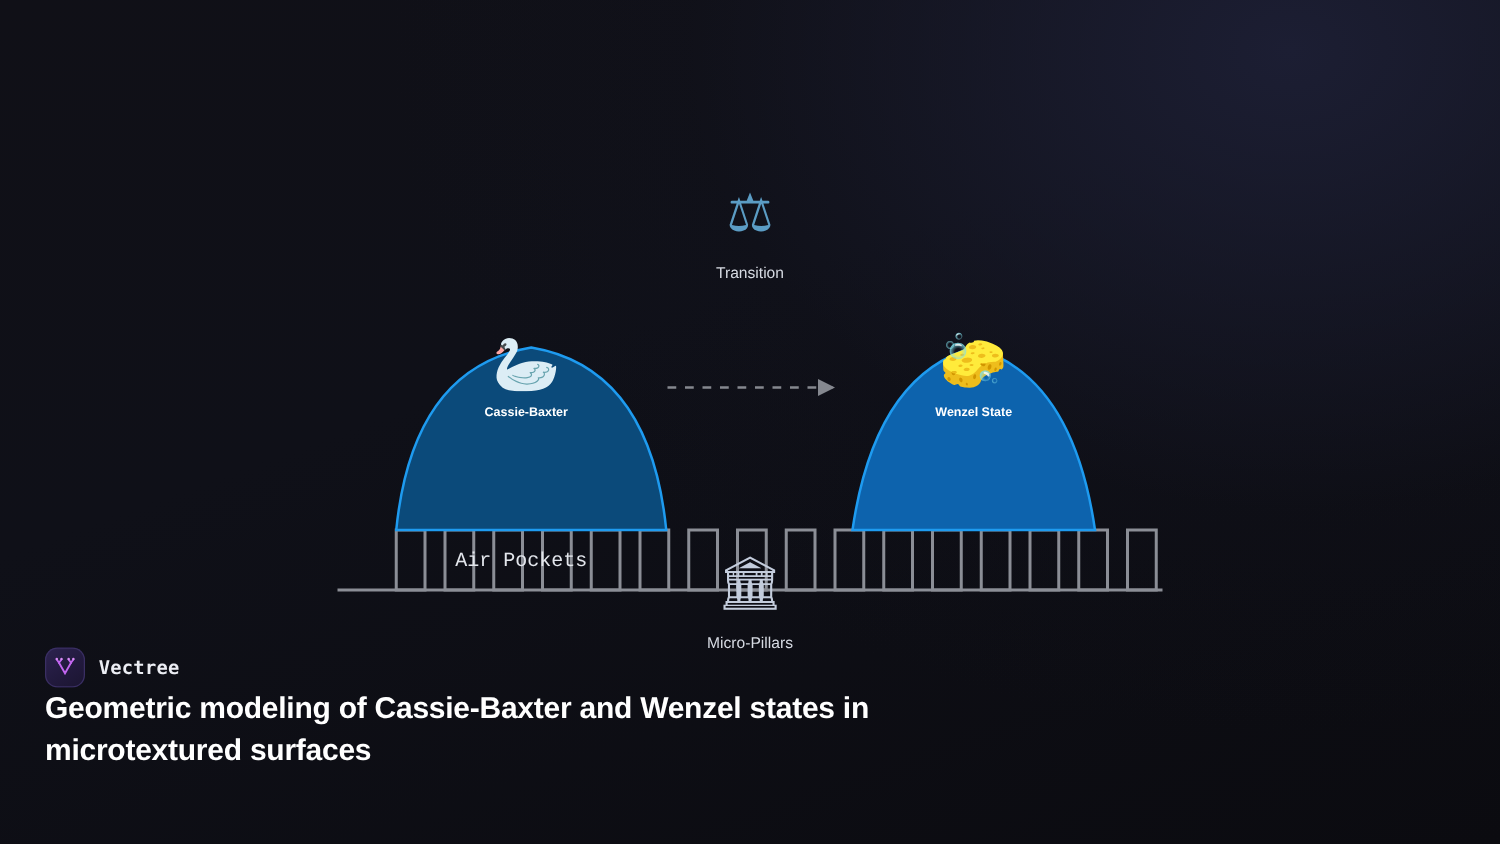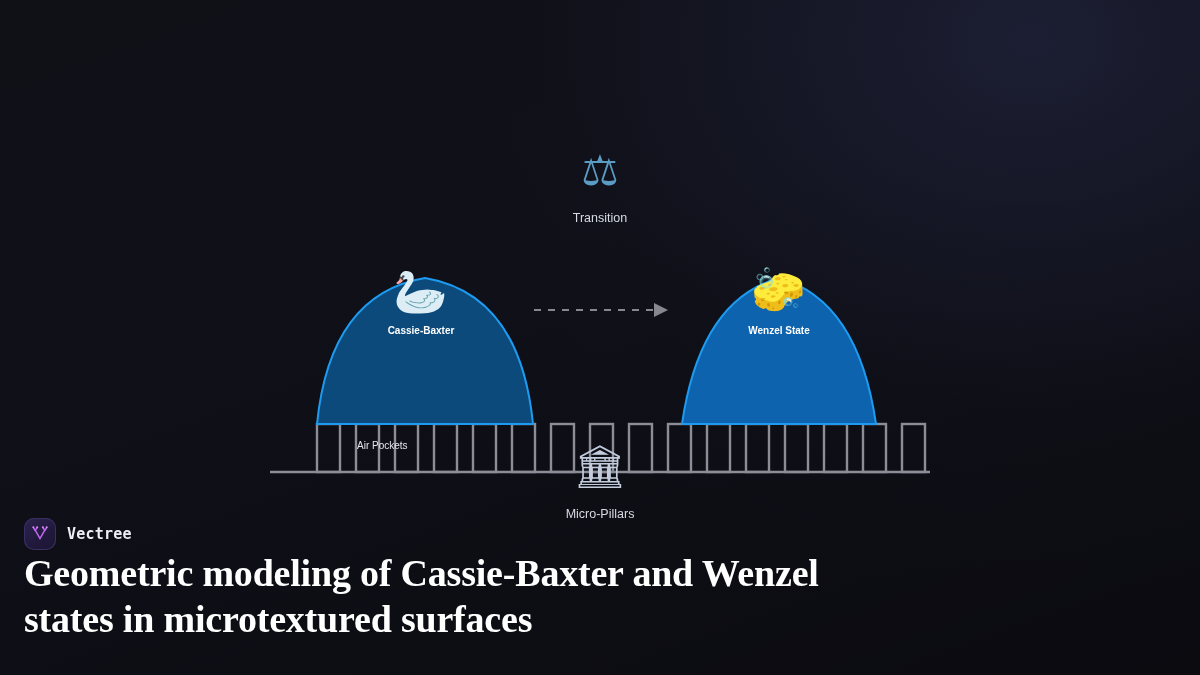--- a/index.html
+++ b/index.html
@@ -92,30 +92,32 @@
   }
   #label-cassie { left: 321px; top: 325px; width: 200px; }
   #label-wenzel { left: 679px; top: 325px; width: 200px; }
 
   
   #label-air {
     position: absolute;
     left: 357px;
     top: 440px;
     width: 120px;
-    font-size: 10px;
+    text-align: center;
+    font-size: 16px;
     color: #e3e6ec;
     white-space: nowrap;
     user-select: none;
+    font-family: Liberation Mono, monospace;
   }
 
   
   #footer {
     position: absolute;
-    left: 0;
+    left: 12px;
     top: 506px;
     width: 1184px;
     height: 169px;
   }
   #brand-row {
     position: absolute;
     left: 24px;
     top: 12px;
     display: flex;
     align-items: center;
@@ -136,24 +138,24 @@
     font-weight: bold;
     font-size: 15px;
     color: #eceef4;
     letter-spacing: 0.2px;
   }
   #page-title {
     position: absolute;
     left: 24px;
     top: 44px;
     width: 800px;
-    font-family: Liberation Serif, serif;
+    font-family: Liberation Sans, sans-serif;
     font-weight: bold;
-    font-size: 38px;
-    line-height: 46px;
+    font-size: 24px;
+    line-height: 34px;
     color: #ffffff;
     letter-spacing: -0.2px;
   }
   #footer-url {
     position: absolute;
     right: 24px;
     top: 119px;
     font-family: "DejaVu Sans Mono", monospace;
     font-size: 13.5px;
     color: #80838e;

